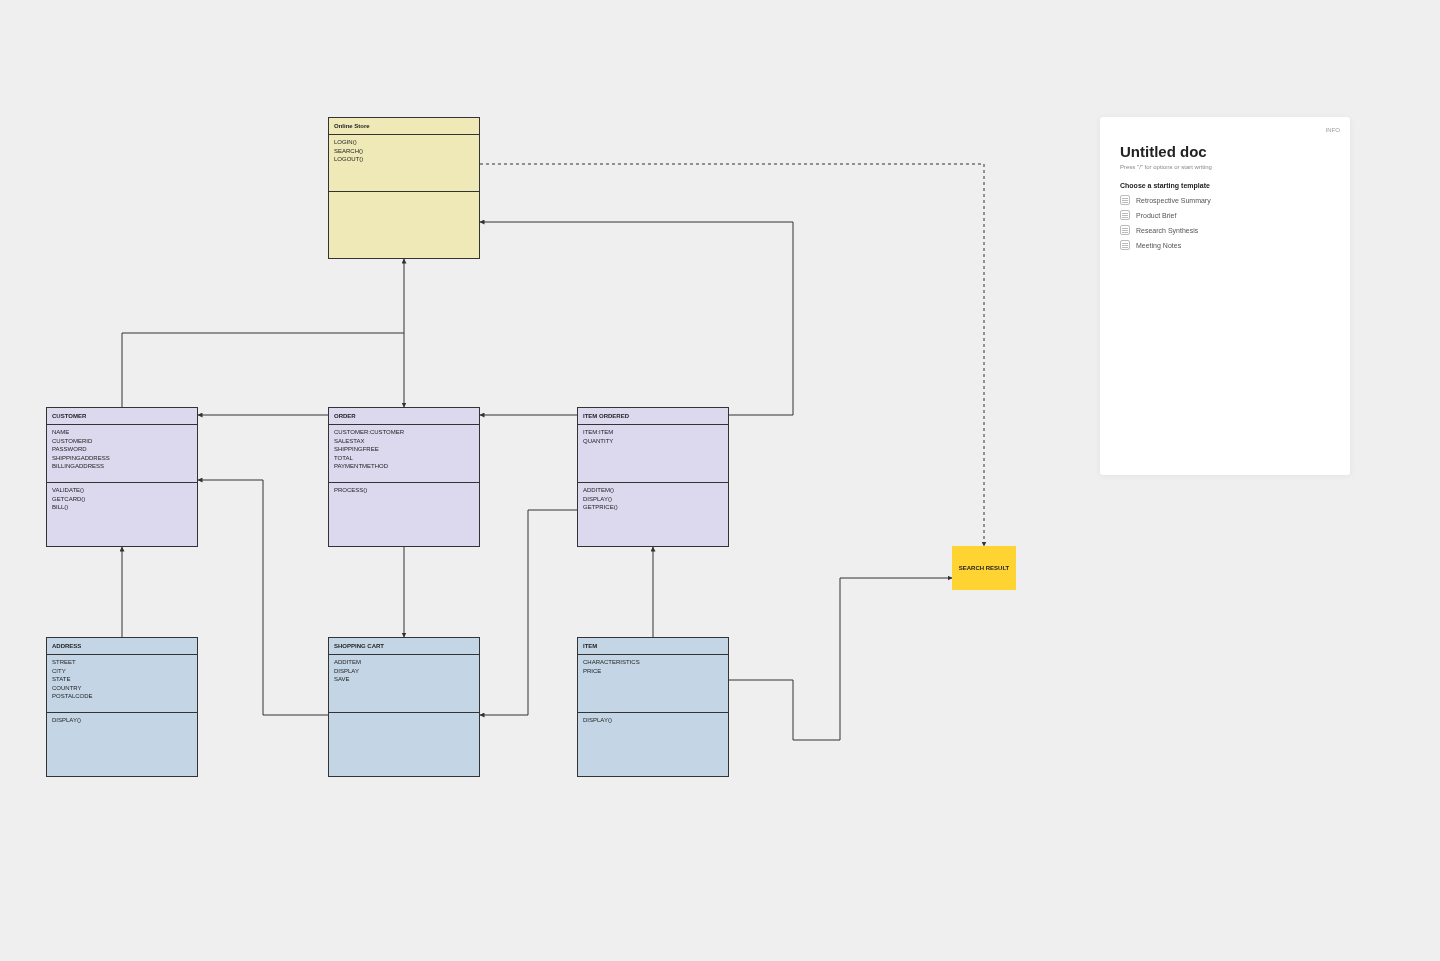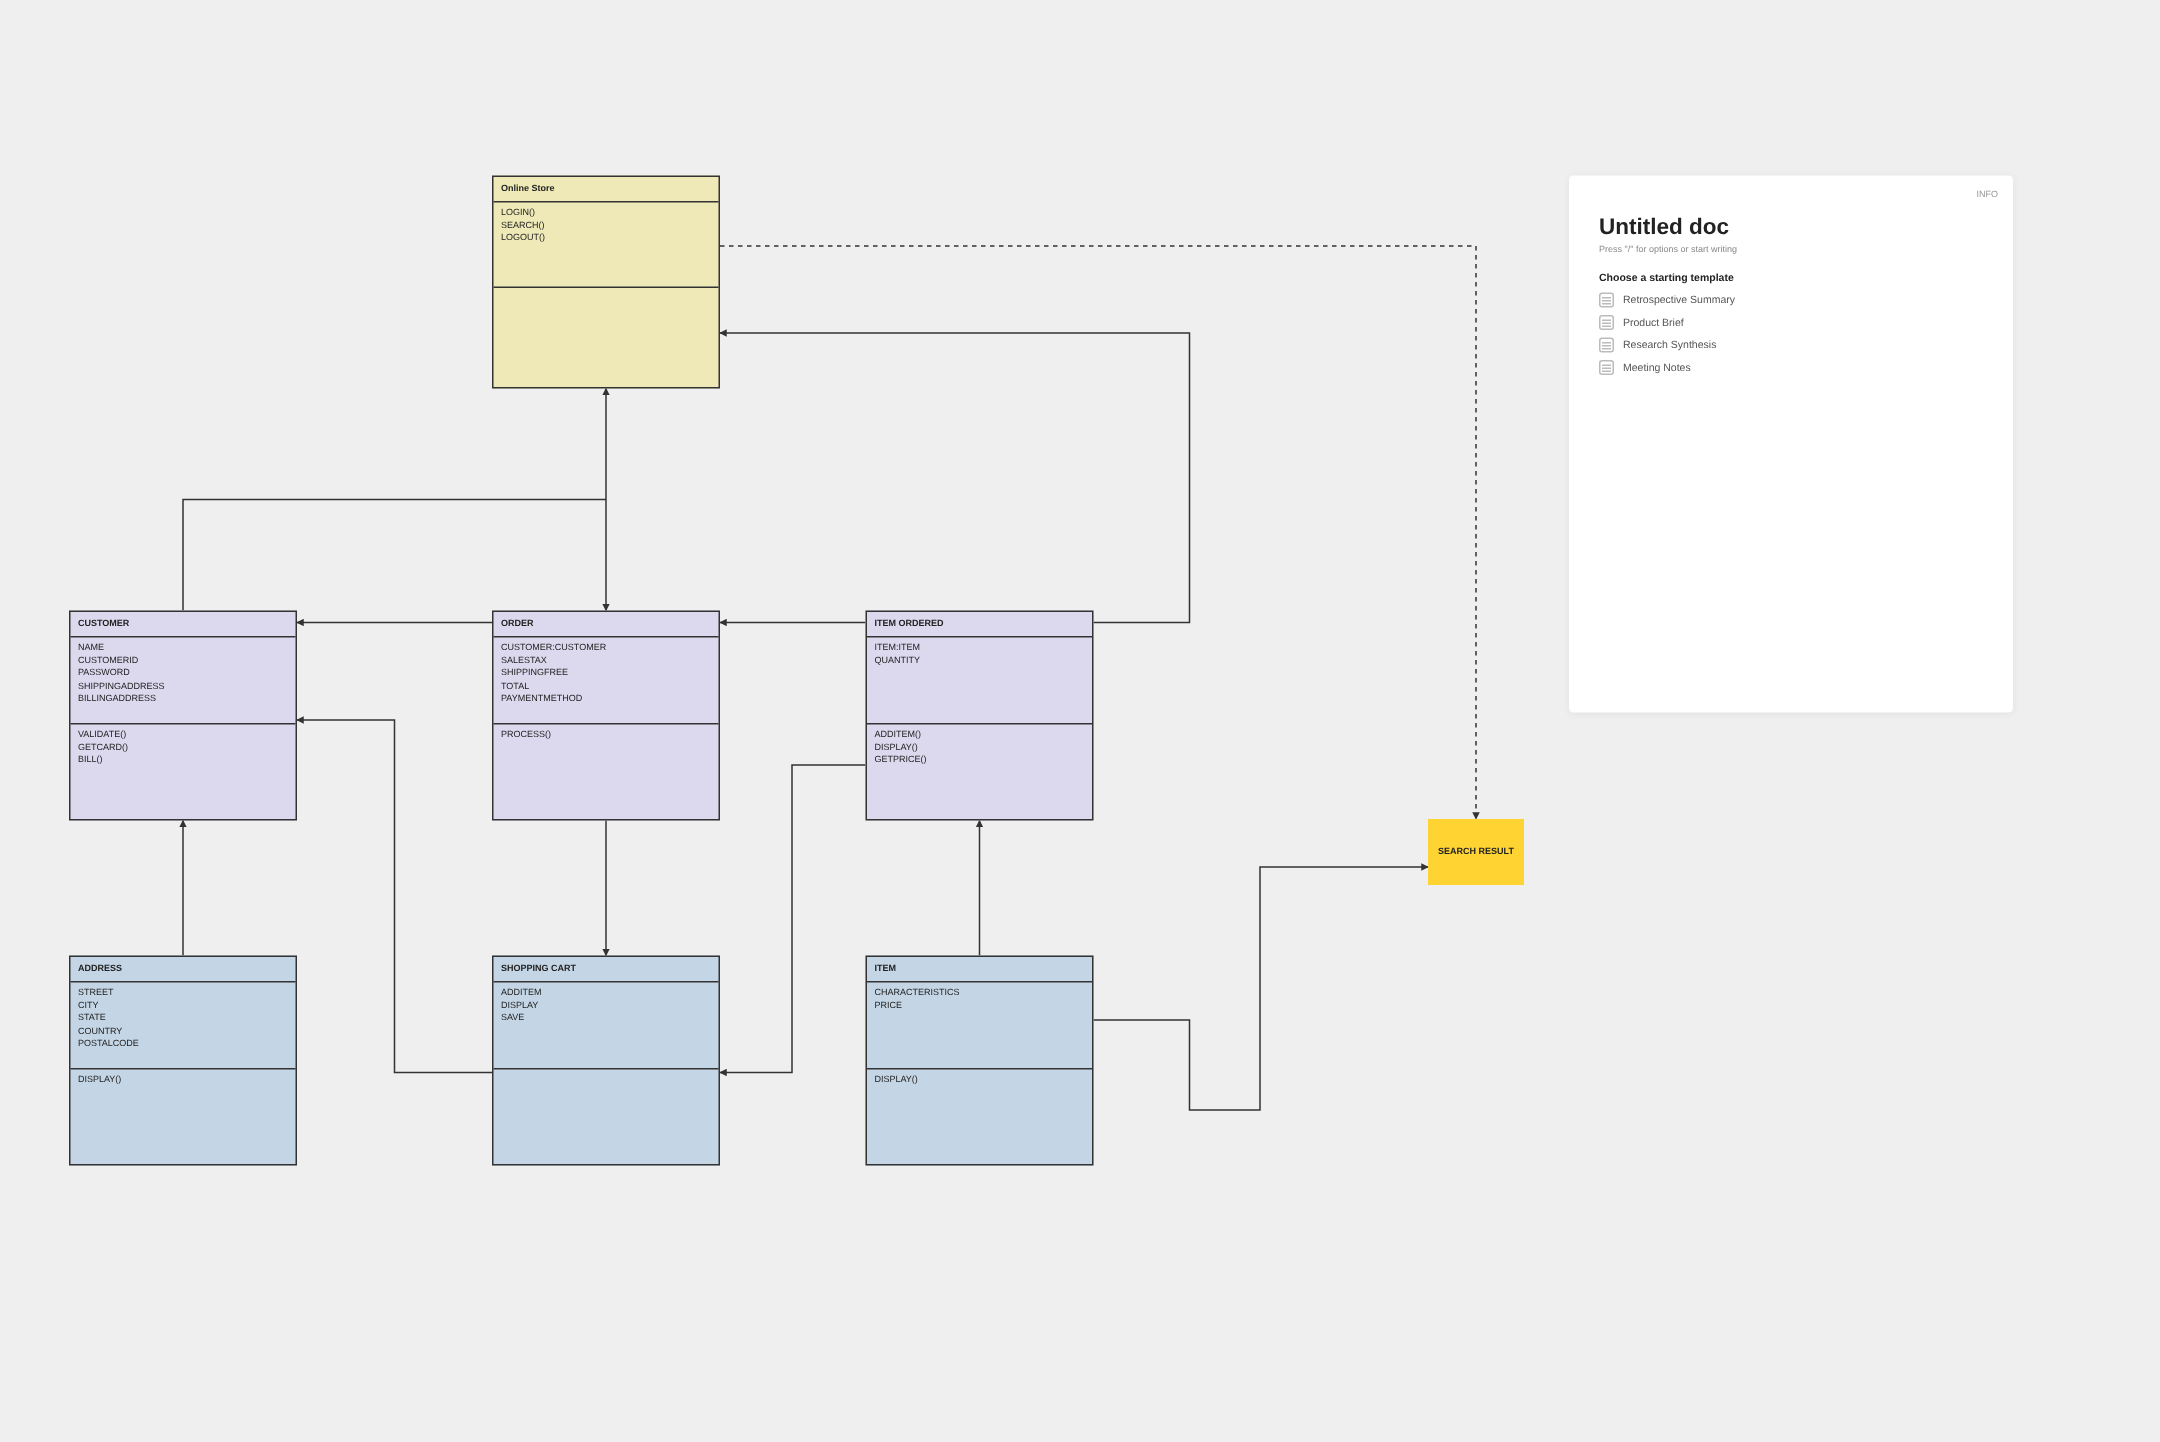--- a/index.html
+++ b/index.html
@@ -192,21 +192,21 @@
     </div>
     <div class="sec">
       <div class="row">DISPLAY()</div>
     </div>
   </div>
 
   <div class="result-box gold" style="left:952px;top:546px;width:64px;height:44px">
     <span>SEARCH RESULT</span>
   </div>
 
-  <div class="doc-panel" style="left:1046px;top:117px;width:296px;height:358px">
+  <div class="doc-panel" style="left:1100px;top:117px;width:250px;height:358px">
     <div class="info">INFO</div>
     <h1>Untitled doc</h1>
     <div class="hint">Press "/" for options or start writing</div>
     <div class="section-title">Choose a starting template</div>
     <div class="tmpl-item">
       <span class="tmpl-icon">
           <span></span>
           <span></span>
           <span></span>
         </span>

